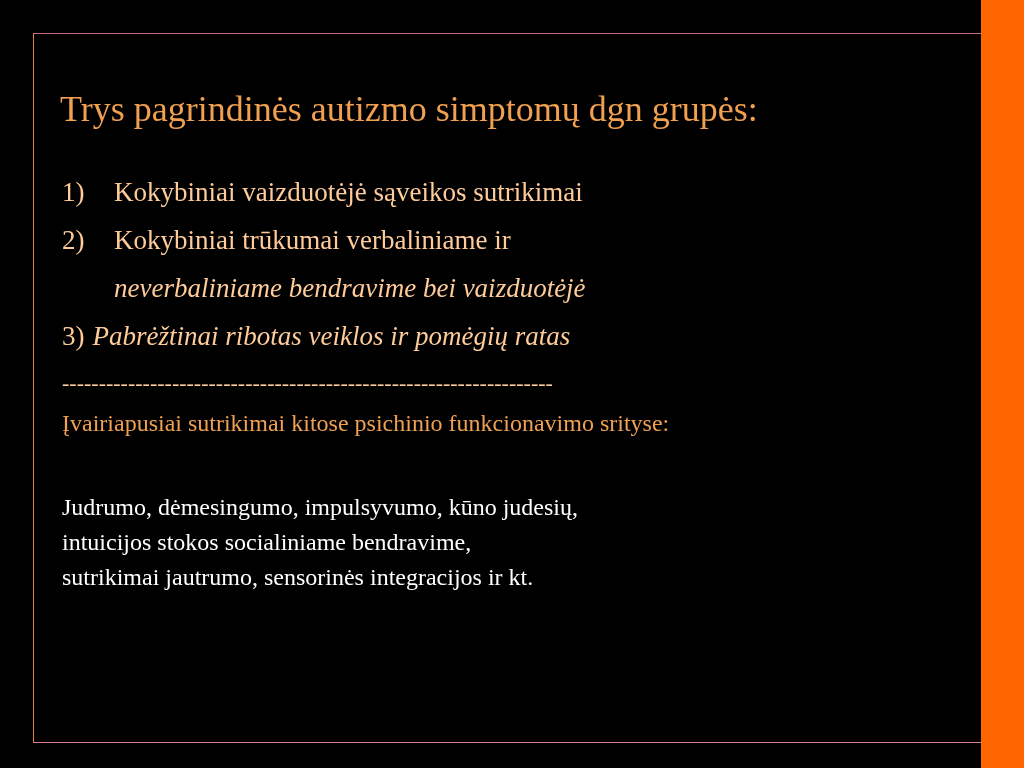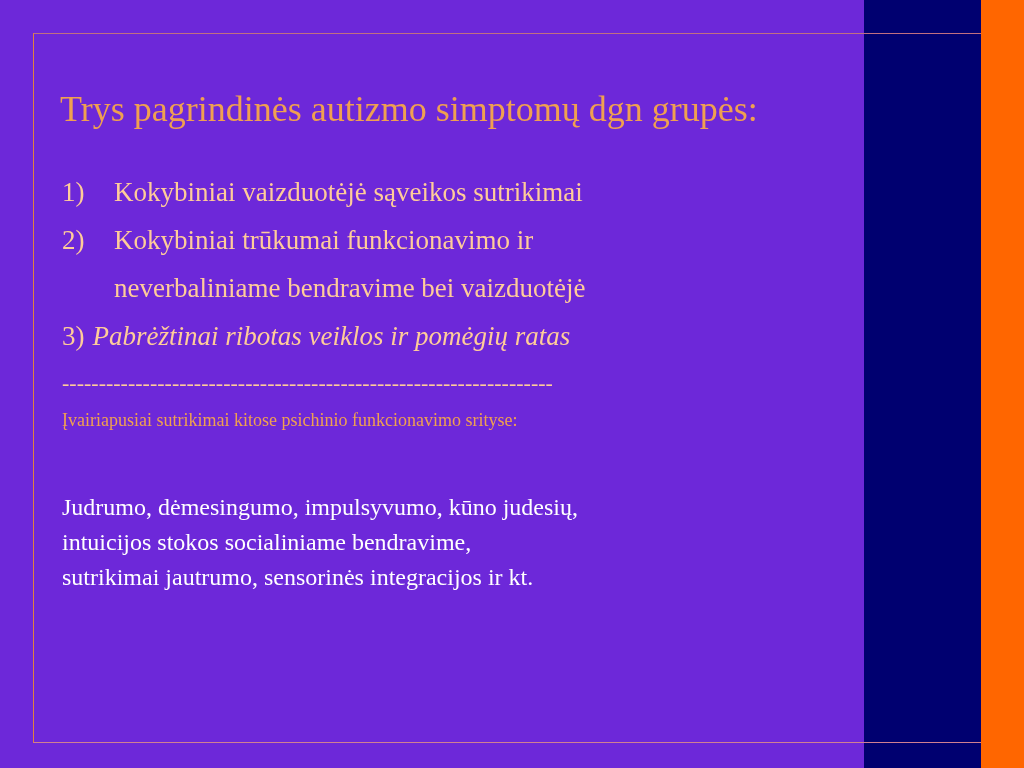--- a/index.html
+++ b/index.html
@@ -10,22 +10,22 @@
       width: 1024px;
       height: 768px;
       position: relative;
       overflow: hidden;
       background: #000070;
       font-family: "Liberation Serif", "DejaVu Serif", serif;
     }
     .slide {
       position: absolute;
       left: 0; top: 0;
-      width: 864px; height: 768px;
-      background: #6d28d9;
+      width: 1024px; height: 768px;
+      background: #000000;
     }
     .side-bar {
       position: absolute;
       left: 981px; top: 0;
       width: 43px; height: 768px;
       background: #FF6600;
     }
     .frame {
       position: absolute;
       left: 33px; top: 33px;
@@ -53,33 +53,34 @@
     .list-row {
       white-space: nowrap;
       display: flex;
     }
     .list-row .num {
       display: inline-block;
       width: 52px;
     }
     .list-row.cont {
       padding-left: 52px;
+      font-style: italic;
     }
     .separator {
       position: absolute;
       left: 62px; top: 370px;
       font-size: 22px;
       color: #FFCC99;
       white-space: nowrap;
       letter-spacing: 0px;
     }
     .subheading {
       position: absolute;
       left: 62px; top: 410px;
-      font-size: 18px;
+      font-size: 24px;
       color: #F0A050;
       white-space: nowrap;
     }
     .para {
       position: absolute;
       left: 62px; top: 490px;
       font-size: 24px;
       color: #FFFFFF;
       line-height: 35px;
     }
@@ -96,21 +97,21 @@
 
   <div class="title">Trys pagrindinės autizmo simptomų dgn grupės:</div>
 
   <div class="list">
     <div class="list-row">
       <span class="num">1)</span>
       <span>Kokybiniai vaizduotėjė sąveikos sutrikimai</span>
     </div>
     <div class="list-row">
       <span class="num">2)</span>
-      <span>Kokybiniai trūkumai funkcionavimo ir</span>
+      <span>Kokybiniai trūkumai verbaliniame ir</span>
     </div>
     <div class="list-row cont">
       <span>neverbaliniame bendravime bei vaizduotėjė</span>
     </div>
     <div class="list-row">
       <span>3)</span>
       <span style="margin-left:8px;font-style:italic;">Pabrėžtinai ribotas veiklos ir pomėgių ratas</span>
     </div>
   </div>
 

